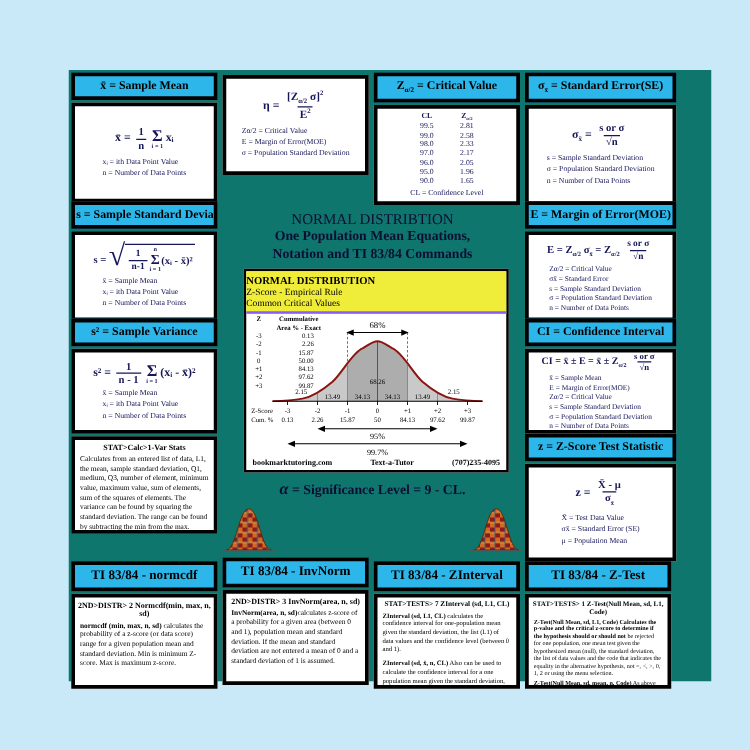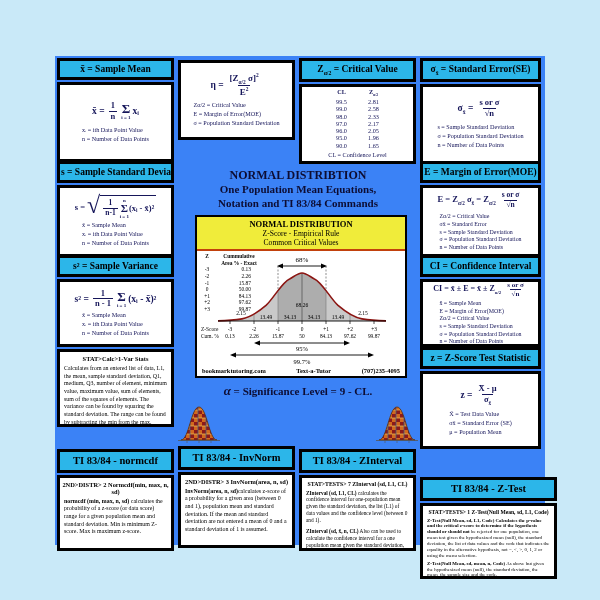--- a/index.html
+++ b/index.html
@@ -1,18 +1,18 @@
 <!DOCTYPE html>
 <html><head>
 <meta charset="utf-8">
 <style>
   html,body{margin:0;padding:0;}
   body{width:600px;height:600px;background:#c9e9f8;font-family:"Liberation Serif","DejaVu Serif",serif;color:#000;}
   .page{position:relative;width:600px;height:600px;overflow:hidden;}
-  .poster{position:absolute;left:55px;top:56px;width:490px;height:489px;background:#3b82f6;}
+  .poster{position:absolute;left:55px;top:56px;width:490px;height:489px;background:#0f766e;padding-left:24px;}
   .panel{position:absolute;}
   .phead{background:#2cb6e9;border:3px solid #000;font-weight:bold;text-align:center;
          font-size:9.5px;line-height:1.1;padding:3px 1px;white-space:nowrap;overflow:hidden;}
   .pbody{border:3px solid #000;background:#fff;margin-top:2px;position:relative;
          display:flex;flex-direction:column;align-items:center;justify-content:center;
          color:#16165a;overflow:hidden;}
   .formula{display:flex;align-items:center;justify-content:center;gap:2px;
            font-weight:bold;font-size:9.5px;color:#16165a;}
   .frac{display:inline-flex;flex-direction:column;align-items:center;margin:0 2px;line-height:1.15;font-size:8.5px;}
   .frac .den{border-top:1px solid #16165a;padding:0 2px;}
@@ -25,24 +25,24 @@
   .radical .rbody{border-top:1.3px solid #16165a;display:inline-flex;align-items:center;padding:2px 2px 0 1px;}
   .notes{margin-top:4px;font-size:6.2px;line-height:1.45;text-align:left;}
   .notes.compact{font-size:5.9px;line-height:1.3;}
   sub,sup{font-size:60%;}
   .ti-sub{font-weight:bold;font-size:6.4px;text-align:center;margin:3px 2px 2px;color:#000;}
   .ti-body{font-size:5.9px;line-height:1.3;text-align:left;padding:1px 4px;color:#000;}
   .ti-body .lead{font-weight:bold;}
   .ti-body p{margin:0 0 4px 0;}
   
   .title{position:absolute;left:123px;top:112px;width:240px;text-align:center;color:#0d0d33;}
-  .title .t1{font-weight:bold;font-size:12px;}
+  .title .t1{font-weight:normal;font-size:12px;}
   .title .t2{font-weight:bold;font-size:11px;line-height:1.25;}
   .zbox{position:absolute;left:140px;top:159px;width:208px;border:2px solid #000;background:#fff;}
-  .zbox-head{background:#f0ec3a;border-bottom:2px solid #c2410c;text-align:center;padding:2px 0;}
+  .zbox-head{background:#f0ec3a;border-bottom:2px solid #8b5cf6;padding:2px 0;}
   .zbox-head .y1{font-weight:bold;font-size:8.5px;}
   .zbox-head .y2{font-size:7.6px;line-height:1.2;}
   .zgraph{position:relative;height:116px;}
   .ztable{position:absolute;left:3px;top:2px;font-size:5.4px;line-height:1.22;color:#000;z-index:2;}
   .ztable .zt-head{font-weight:bold;display:grid;grid-template-columns:14px 44px;column-gap:3px;text-align:center;}
   .ztable .zt-row{display:grid;grid-template-columns:14px 44px;column-gap:3px;}
   .ztable .zt-row .c1{text-align:center;}
   .ztable .zt-row .c2{text-align:right;padding-right:10px;}
   .zfoot{display:flex;justify-content:space-between;padding:0 5px 2px;font-weight:bold;font-size:6.4px;color:#000;}
   svg text{font-family:"Liberation Serif","DejaVu Serif",serif;}
@@ -458,21 +458,21 @@
     <div class="phead" style="font-size:10.5px;">TI 83/84 - ZInterval</div>
     <div class="pbody" style="height:70px;justify-content:flex-start;">
       <div class="ti-sub" style="font-size:5.8px;">STAT&gt;TESTS&gt; 7 ZInterval (sd, L1, CL)</div>
       <div class="ti-body" style="font-size:5.3px;">
         <p><span class="lead">ZInterval (sd, L1, CL)</span><span> calculates the confidence interval for one-population mean given the standard deviation, the list (L1) of data values and the confidence level (between 0 and 1).</span></p>
         <p><span class="lead">ZInterval (sd, x̄, n, CL)</span><span> Also can be used to calculate the confidence interval for a one population mean given the standard deviation, the mean, the sample size  and the confidence level.</span></p>
       </div>
     </div>
   </div>
 
-  <div class="panel" style="left:365px;top:393px;width:137px;margin-top:28px;">
+  <div class="panel" style="left:365px;top:393px;width:117px;">
     <div class="phead" style="font-size:10.5px;">TI 83/84 - Z-Test</div>
     <div class="pbody" style="height:70px;justify-content:flex-start;">
       <div class="ti-sub" style="font-size:5.6px;">STAT&gt;TESTS&gt; 1 Z-Test(Null Mean, sd, L1, Code)</div>
       <div class="ti-body" style="font-size:4.9px;line-height:1.2;">
         <p style="margin-bottom:2px;"><span class="lead">Z-Test(Null Mean, sd, L1, Code) Calculates the p-value and the critical z-score to determine if the hypothesis should or should not</span><span> be rejected for one population, one mean test given the hypothesized mean (null), the standard deviation, the list of data values and the code that indicates the equality in the alternative hypothesis, not =, &lt;, &gt;, 0, 1, 2 or using the menu selection.</span></p>
         <p><span class="lead">Z-Test(Null Mean, sd, mean, n,  Code)</span><span> As above but given the hypothesized mean (null), the standard deviation, the mean, the sample size and the code.</span></p>
       </div>
     </div>
   </div>
 

